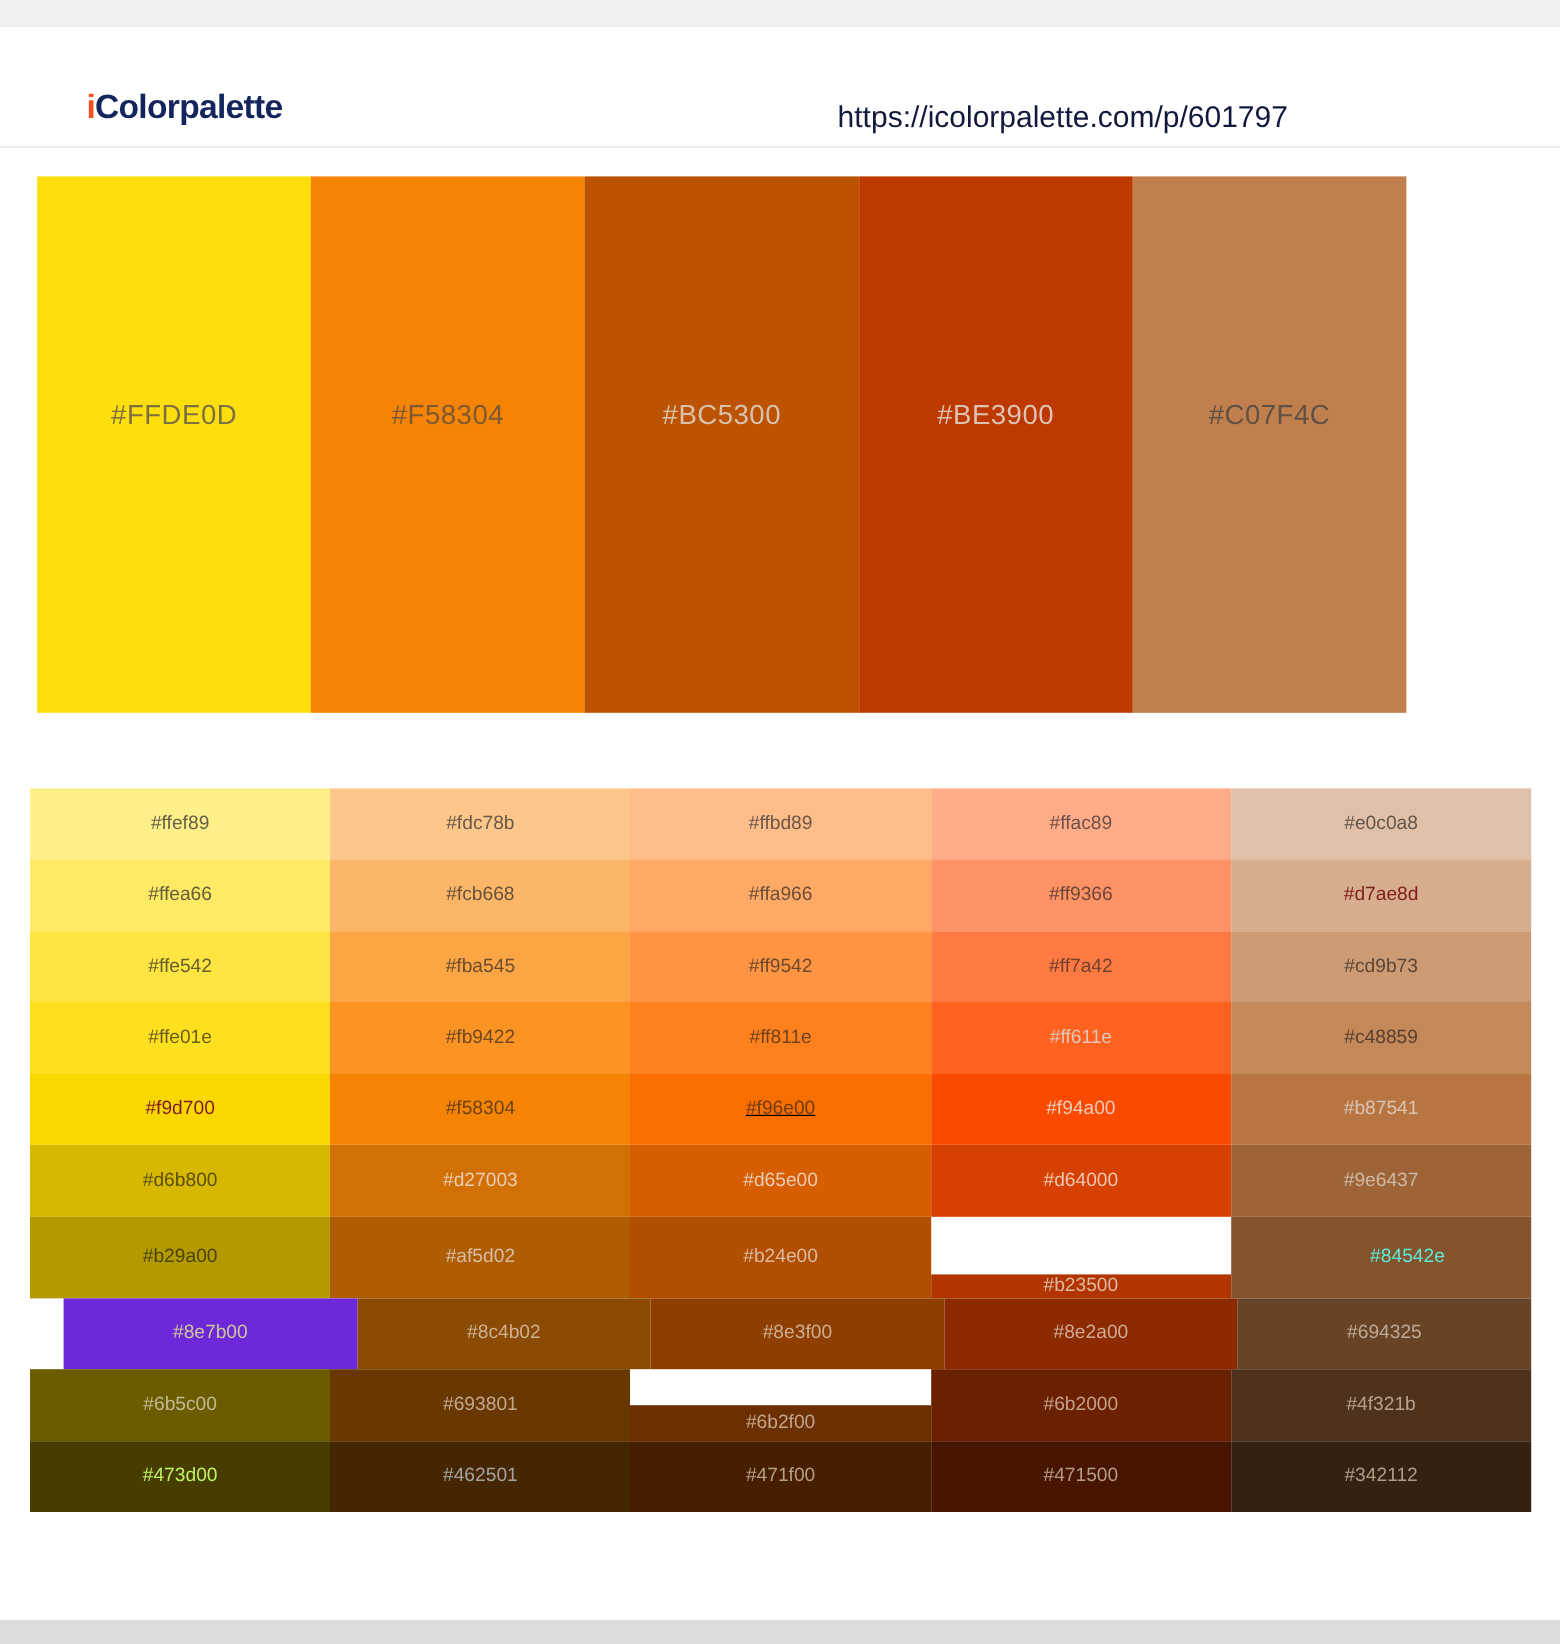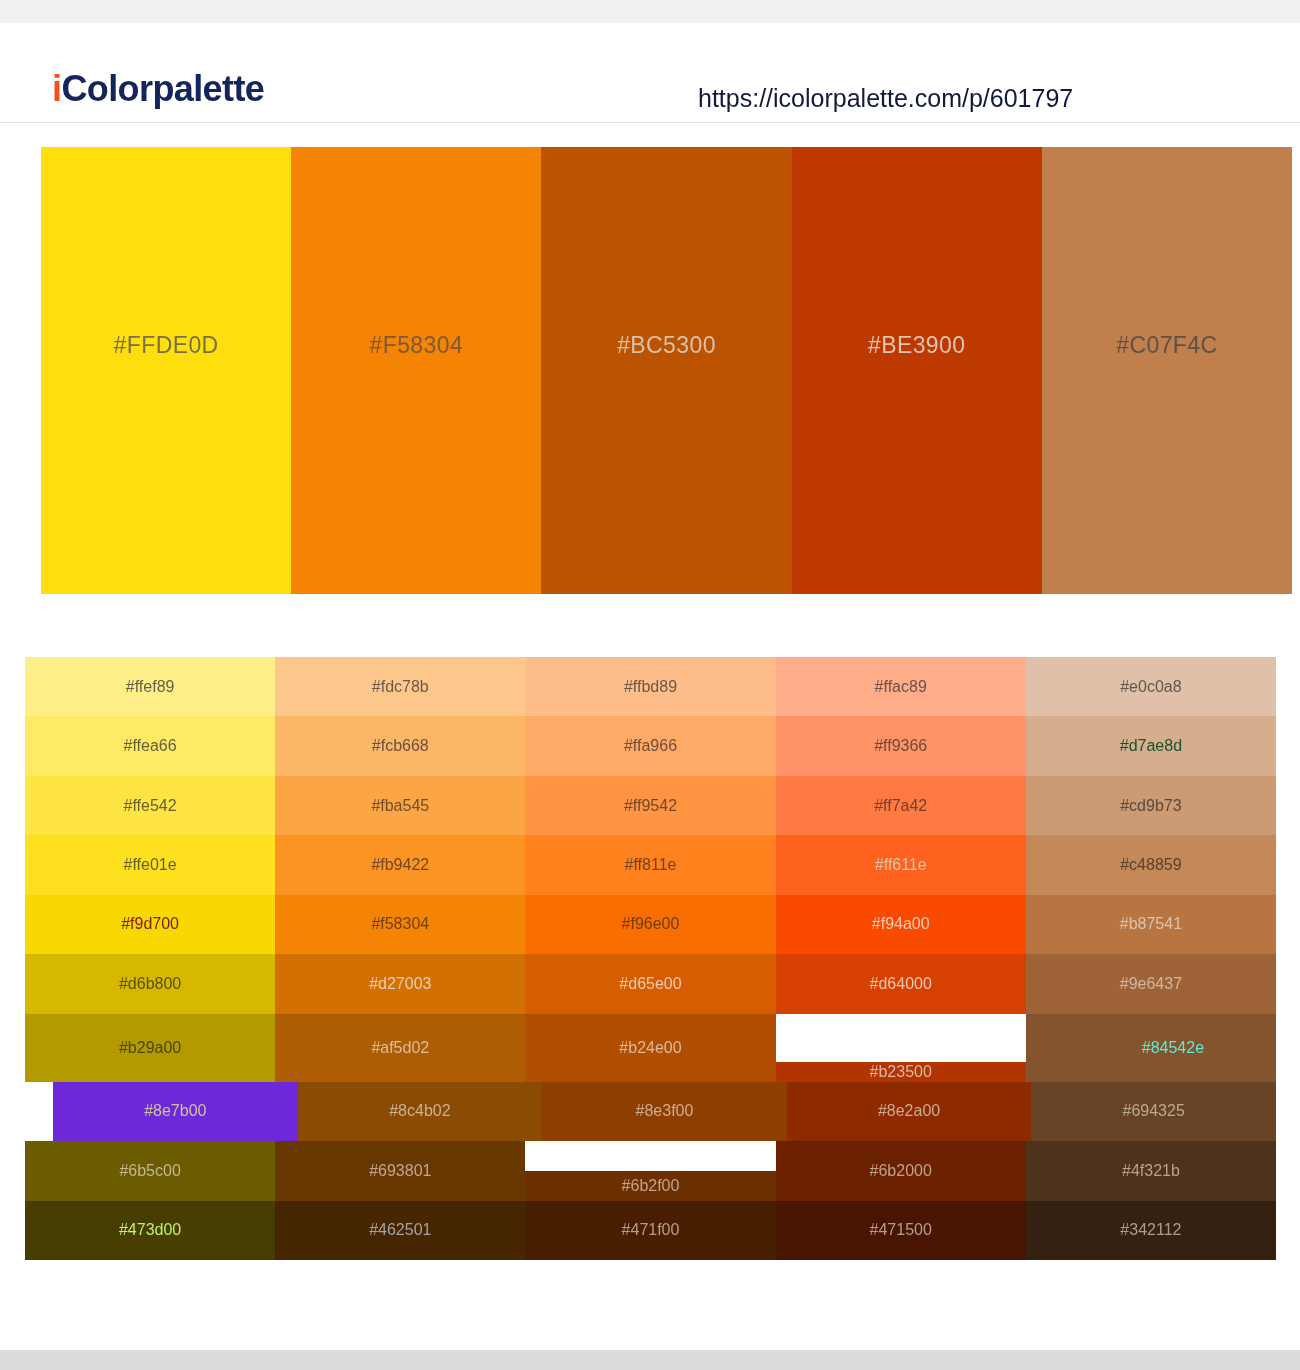--- a/index.html
+++ b/index.html
@@ -31,23 +31,23 @@
   .header {
     position: absolute;
     left: 0; top: 23px;
     width: 1300px;
     height: 100px;
     background: #ffffff;
     border-bottom: 1px solid #e2e2e2;
   }
   .logo {
     position: absolute;
-    left: 52px;
+    left: 72px;
     top: 44px;
-    font-size: 36px;
+    font-size: 28px;
     font-weight: bold;
     letter-spacing: -0.6px;
     white-space: nowrap;
     line-height: 44px;
   }
   .logo-i { color: #f4511e; }
   .logo-rest { color: #13255c; }
 
   .page-url {
     position: absolute;
@@ -55,23 +55,23 @@
     top: 60px;
     font-size: 25px;
     color: #111a3d;
     white-space: nowrap;
     line-height: 30px;
   }
 
   
   .palette-strip {
     position: absolute;
-    left: 41px;
+    left: 31px;
     top: 147px;
-    width: 1251px;
+    width: 1141px;
     height: 447px;
     display: flex;
     justify-content: flex-end;
   }
   .palette-swatch {
     flex: 1 1 0;
     position: relative;
     display: flex;
     align-items: center;
     justify-content: center;
@@ -178,21 +178,21 @@
         <div class="shade-cell" style="background: rgb(252, 182, 104);">
           <span class="shade-label" style="color: rgb(107, 83, 58);">#fcb668</span>
         </div>
         <div class="shade-cell" style="background: rgb(255, 169, 102);">
           <span class="shade-label" style="color: rgb(109, 79, 58);">#ffa966</span>
         </div>
         <div class="shade-cell" style="background: rgb(255, 147, 102);">
           <span class="shade-label" style="color: rgb(111, 72, 58);">#ff9366</span>
         </div>
         <div class="shade-cell" style="background: rgb(215, 174, 141);">
-          <span class="shade-label" style="color: #14532d;">#d7ae8d</span>
+          <span class="shade-label" style="color: #7f1d1d;">#d7ae8d</span>
         </div>
       </div>
       <div class="shade-row">
         <div class="shade-cell" style="background: rgb(255, 229, 66);">
           <span class="shade-label" style="color: rgb(104, 96, 44);">#ffe542</span>
         </div>
         <div class="shade-cell" style="background: rgb(251, 165, 69);">
           <span class="shade-label" style="color: rgb(109, 78, 45);">#fba545</span>
         </div>
         <div class="shade-cell" style="background: rgb(255, 149, 66);">
@@ -222,21 +222,21 @@
           <span class="shade-label" style="color: rgb(88, 64, 48);">#c48859</span>
         </div>
       </div>
       <div class="shade-row">
         <div class="shade-cell" style="background: rgb(249, 215, 0);">
           <span class="shade-label" style="color: #7f1d1d;">#f9d700</span>
         </div>
         <div class="shade-cell" style="background: rgb(245, 131, 4);">
           <span class="shade-label" style="color: rgb(110, 67, 18);">#f58304</span>
         </div>
-        <div class="shade-cell" style="background: rgb(249, 110, 0);">
+        <div class="shade-cell" style="background: rgb(249, 110, 0); text-decoration: underline;">
           <span class="shade-label" style="color: rgb(112, 60, 13);">#f96e00</span>
         </div>
         <div class="shade-cell" style="background: rgb(249, 74, 0);">
           <span class="shade-label" style="color: rgb(242, 203, 185);">#f94a00</span>
         </div>
         <div class="shade-cell" style="background: rgb(184, 117, 65);">
           <span class="shade-label" style="color: rgb(217, 196, 178);">#b87541</span>
         </div>
       </div>
       <div class="shade-row">

